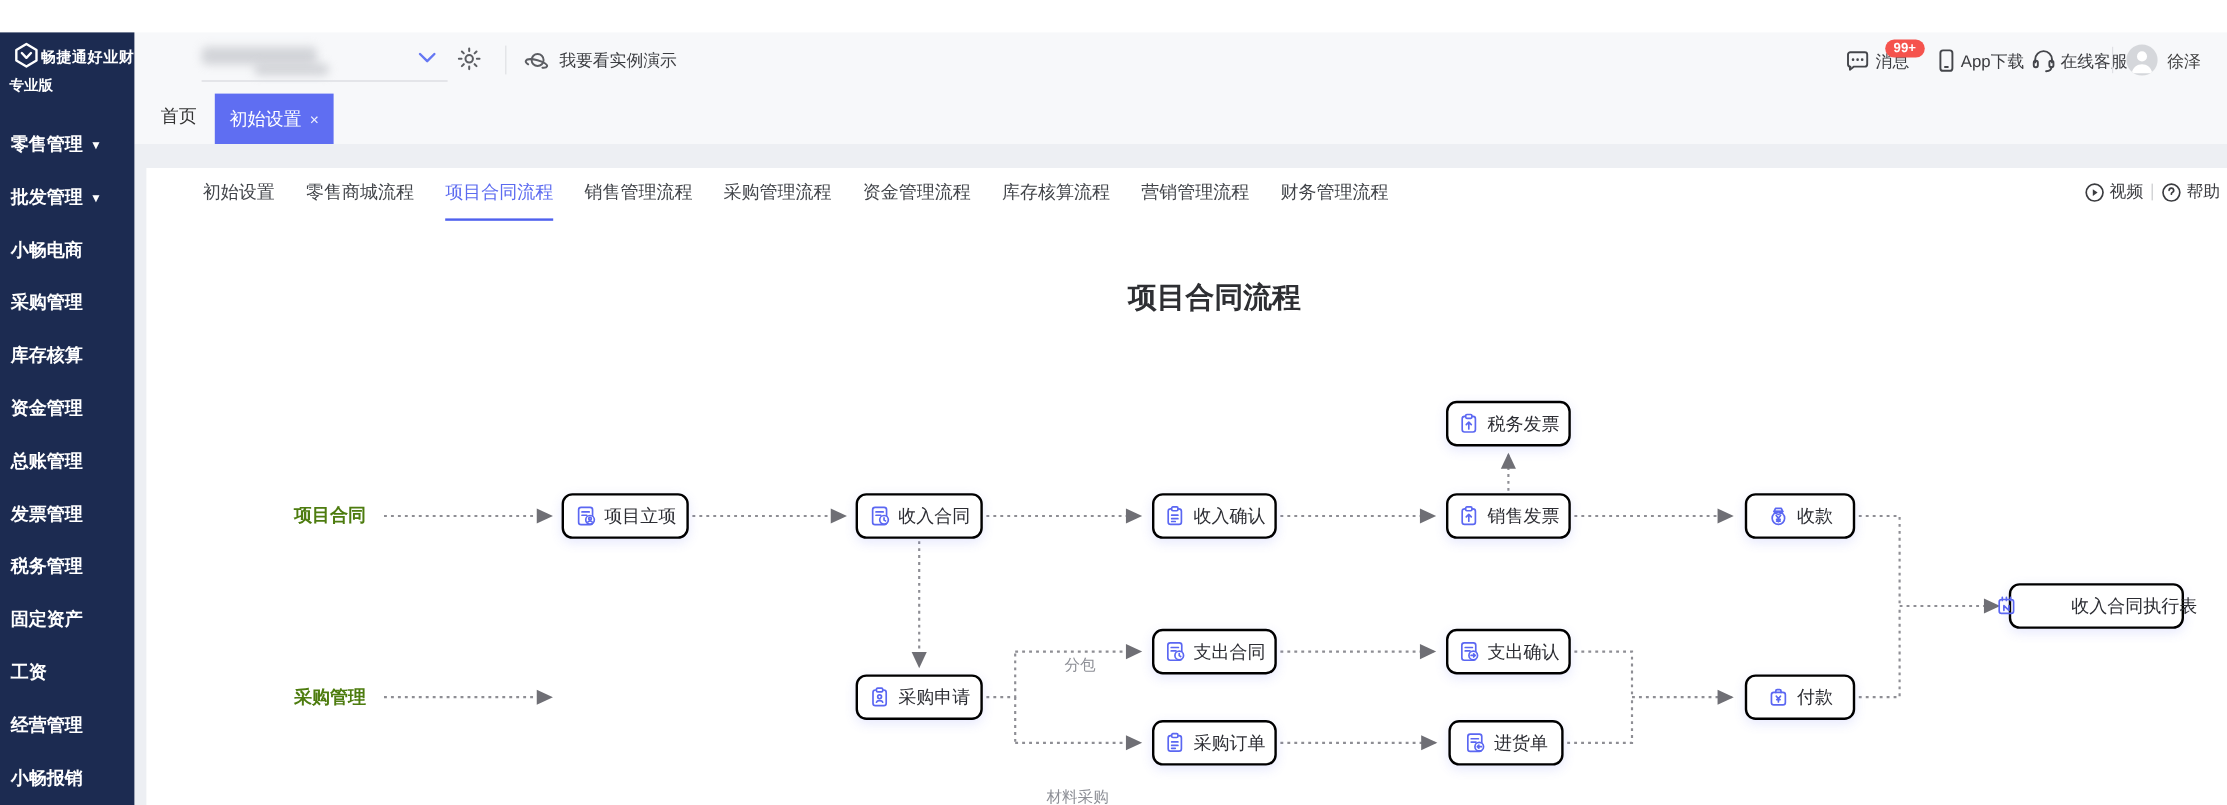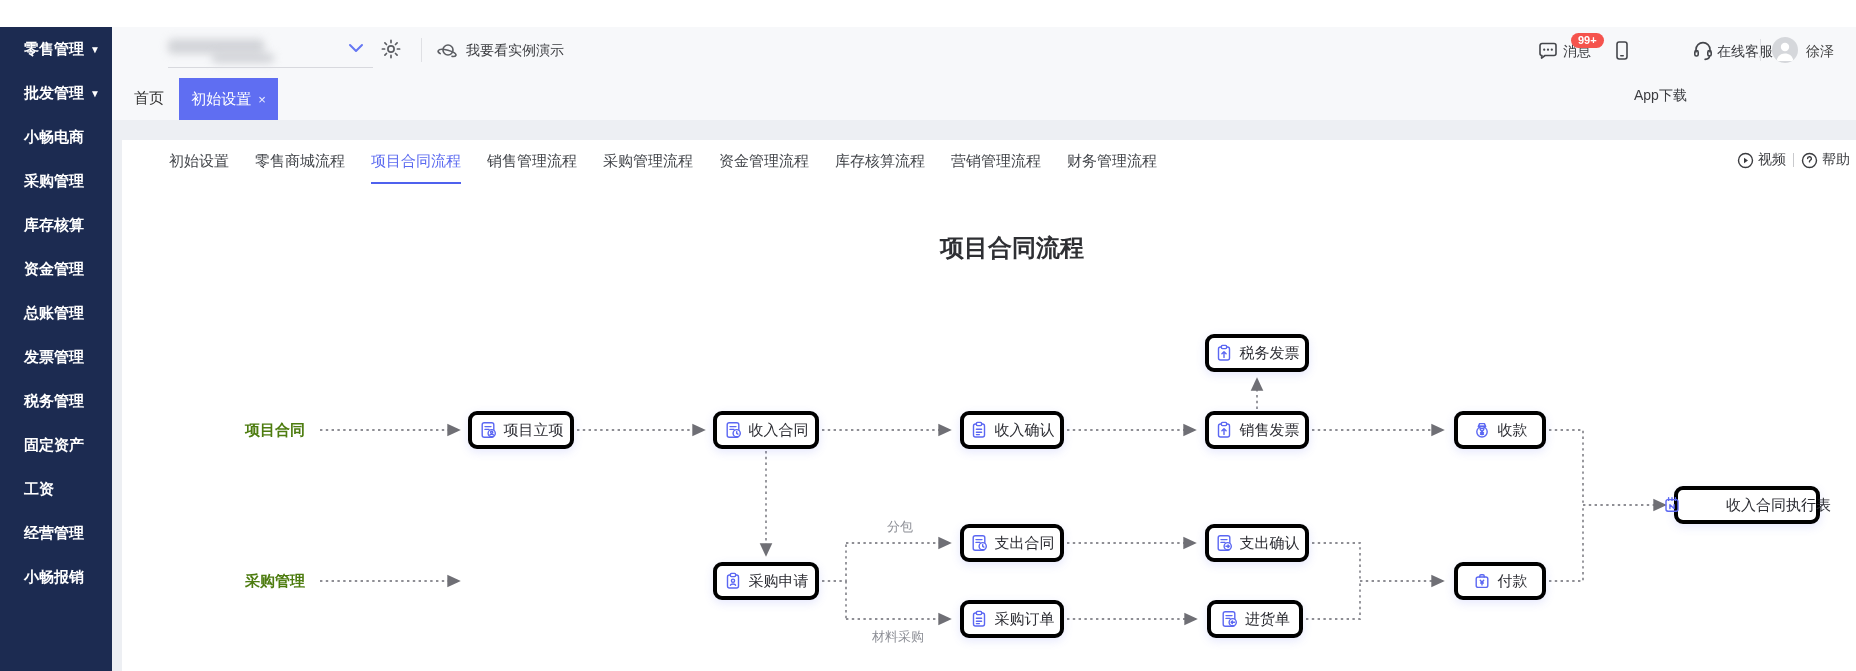--- a/index.html
+++ b/index.html
@@ -15,21 +15,21 @@
   .gray-bg   { position:absolute; left:112px; top:120px; right:0; bottom:0; background:#edeff3; }
   .card      { position:absolute; left:122px; top:140px; right:0; bottom:0; background:#fff; }
 
   
   .sidebar { position:absolute; left:0; top:27px; width:112px; height:644px; background:#1c2b51; color:#fff; }
   .brand { position:relative; height:72px; }
   .brand-logo { position:absolute; left:10px; top:7px; }
   .brand-name { position:absolute; left:34px; top:13px; font-size:12.5px; font-weight:700; white-space:nowrap; letter-spacing:.5px; }
   .brand-edition { position:absolute; left:8px; top:36px; font-size:12px; font-weight:700; }
   .side-nav { list-style:none; }
-  .side-item { height:44px; line-height:44px; padding-left:24px; font-size:15px; font-weight:700; cursor:pointer; white-space:nowrap; }
+  .side-item { height:44px; line-height:44px; padding-left:9px; font-size:15px; font-weight:700; cursor:pointer; white-space:nowrap; }
   .side-caret { display:inline-block; margin-left:6px; font-size:10px; transform:translateY(-1px); }
 
   
   .blur-name { position:absolute; filter:blur(4px); background:#c6c8cd; border-radius:4px; opacity:.75; }
   .name-underline { position:absolute; left:168px; top:67px; width:205px; border-bottom:1px solid #d8d9de; }
   .tb-icon { position:absolute; cursor:pointer; }
   .tb-divider { position:absolute; width:1px; background:#dfe0e4; }
   .tb-text { position:absolute; font-size:14px; color:#3b3c40; white-space:nowrap; cursor:pointer; }
   .badge { position:absolute; left:1571px; top:33px; background:#f5534d; color:#fff; font-size:11px; font-weight:700;
     padding:1px 7px; border-radius:9px; line-height:13px; }
@@ -49,37 +49,47 @@
   .ptab.active { color:#5b6af0; border-bottom-color:#4f61ee; }
   .card-links { position:absolute; right:6px; top:11px; display:flex; align-items:center; gap:7px; font-size:14px; color:#3b3c40; }
   .card-links .lk { display:flex; align-items:center; gap:4px; cursor:pointer; white-space:nowrap; }
   .vdiv { width:1px; height:14px; background:#c9cacd; }
 
   .flow-title { position:absolute; left:1012px; top:232px; transform:translateX(-50%); font-size:24px; color:#2e2f33; font-weight:600; white-space:nowrap; }
 
   
   #flow { position:absolute; left:0; top:0; width:1856px; height:671px; pointer-events:none; }
   #edge-svg { position:absolute; left:0; top:0; }
-  .fnode { position:absolute; height:38px; background:#fff; border:4px solid #000000; border-radius:9px;
+  .fnode { position:absolute; height:38px; background:#fff; border:2px solid #000000; border-radius:9px;
     box-shadow:0 3px 10px rgba(99,110,240,.16); display:flex; align-items:center; justify-content:center; gap:7px;
     font-size:15px; color:#2c2d33; pointer-events:auto; cursor:pointer; white-space:nowrap; }
   .fnode .nicon { display:flex; }
   .row-label { position:absolute; transform:translate(-50%,-50%); font-size:15px; color:#4d7c0f; font-weight:600; white-space:nowrap; }
-  .branch-label { position:absolute; transform:translate(-50%,-50%); font-size:13px; color:#8d8f96; white-space:nowrap; }
+  .branch-label { position:absolute; transform:translate(-50%,-50%); font-size:13px; color:#8d8f96; white-space:nowrap;margin-top:27px; }
 </style>
 </head>
 <body>
 
 <div id="stage">
 
   <div class="top-strip"></div>
   <div class="topbar-bg"></div>
   <div class="gray-bg"></div>
 
   <div class="sidebar">
+    <div class="brand">
+      <span class="brand-logo">
+        <svg width="24" height="24" viewBox="0 0 24 24" fill="none" stroke="#fff" stroke-width="2" stroke-linecap="round" stroke-linejoin="round">
+          <path d="M12 2.6l8.4 5v8.8l-8.4 5-8.4-5V7.6z"></path>
+          <path d="M8.2 10.2l3.8 4 3.8-4"></path>
+        </svg>
+      </span>
+      <span class="brand-name">畅捷通好业财</span>
+      <span class="brand-edition">专业版</span>
+    </div>
     <ul class="side-nav">
         <li class="side-item"><span>零售管理</span><span class="side-caret">▼</span></li>
         <li class="side-item"><span>批发管理</span><span class="side-caret">▼</span></li>
         <li class="side-item"><span>小畅电商</span></li>
         <li class="side-item"><span>采购管理</span></li>
         <li class="side-item"><span>库存核算</span></li>
         <li class="side-item"><span>资金管理</span></li>
         <li class="side-item"><span>总账管理</span></li>
         <li class="side-item"><span>发票管理</span></li>
         <li class="side-item"><span>税务管理</span></li>
@@ -122,21 +132,21 @@
   </span>
   <span class="tb-text" style="left:1563px;top:43px;">消息</span>
   <span class="badge">99+</span>
 
   <span class="tb-icon" style="left:1612px;top:39px;">
     <svg width="20" height="24" viewBox="0 0 20 24" fill="none" stroke="#44464b" stroke-width="1.6" stroke-linecap="round">
       <rect x="5" y="3" width="10" height="17" rx="2.2"></rect>
       <path d="M8.8 16.8h2.4"></path>
     </svg>
   </span>
-  <span class="tb-text" style="left:1634px;top:43px;margin-top:44px;">App下载</span>
+  <span class="tb-text" style="left:1634px;top:43px;">App下载</span>
 
   <span class="tb-icon" style="left:1692px;top:39px;">
     <svg width="22" height="24" viewBox="0 0 22 24" fill="none" stroke="#44464b" stroke-width="1.6" stroke-linecap="round" stroke-linejoin="round">
       <path d="M4 13v-2.4a7 7 0 0 1 14 0V13"></path>
       <rect x="2.8" y="11.6" width="3.4" height="5.4" rx="1.6"></rect>
       <rect x="15.8" y="11.6" width="3.4" height="5.4" rx="1.6"></rect>
       <path d="M17.5 17c0 2-2 3.2-4.4 3.4"></path>
     </svg>
   </span>
   <span class="tb-text" style="left:1717px;top:43px;">在线客服</span>

